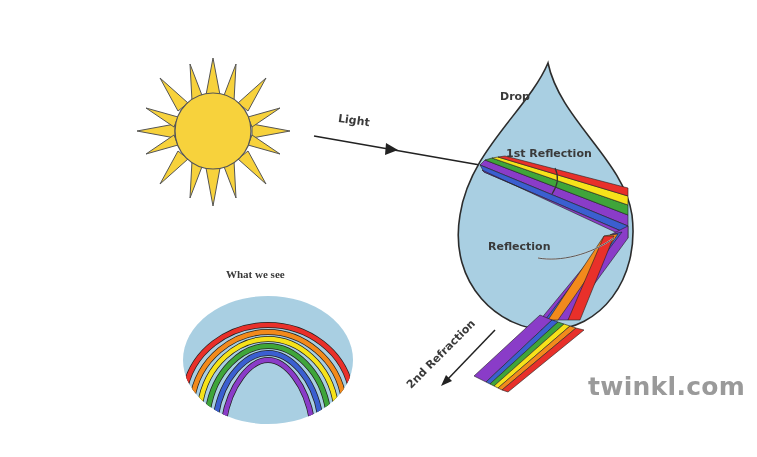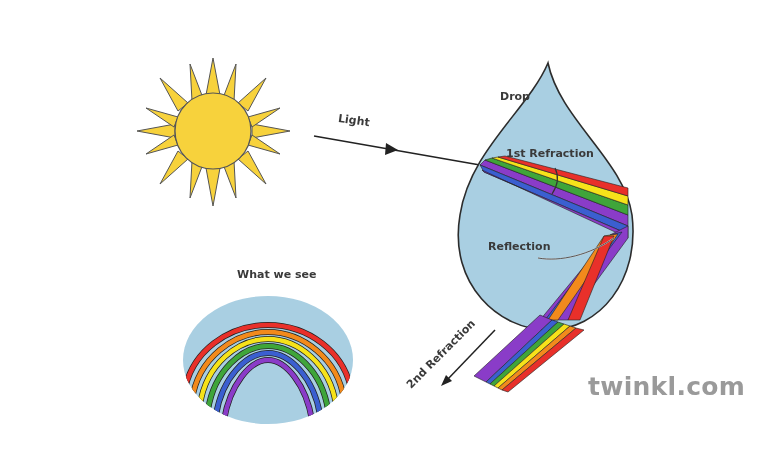--- a/index.html
+++ b/index.html
@@ -99,17 +99,17 @@
       <path d="M200,405 C206,364 238,339 268,339 C298,339 330,364 336,405" stroke="#f6e21a"></path>
       <path d="M208,410 C214,371 242,346 268,346 C294,346 322,371 328,410" stroke="#3fa53a"></path>
       <path d="M216,415 C222,378 246,353 268,353 C290,353 314,378 320,415" stroke="#3b5fd0"></path>
       <path d="M224,420 C230,385 250,360 268,360 C286,360 306,385 312,420" stroke="#8a3cc8"></path>
     </g>
   </g>
 </svg>
 
 <div class="lbl" style="left:338px; top:114px; transform:rotate(8deg);">Light</div>
 <div class="lbl" style="left:472px; top:90px;margin-left:28px;">Drop</div>
-<div class="lbl" style="left:506px; top:147px;">1st Refraction</div>
+<div class="lbl" style="left:506px; top:147px;">1st Reflection</div>
 <div class="lbl" style="left:488px; top:240px;">Reflection</div>
 <div class="lbl" style="left:404px; top:340px; transform:rotate(-45deg); transform-origin:left top; top:382px;">2nd Refraction</div>
-<div class="lbl" style="left:237px; top:268px;">What we see</div>
+<div class="lbl" style="left:226px; top:268px;font-family:Liberation Serif, serif;">What we see</div>
 <div class="brand">twinkl.com</div>
 
 </body></html>

